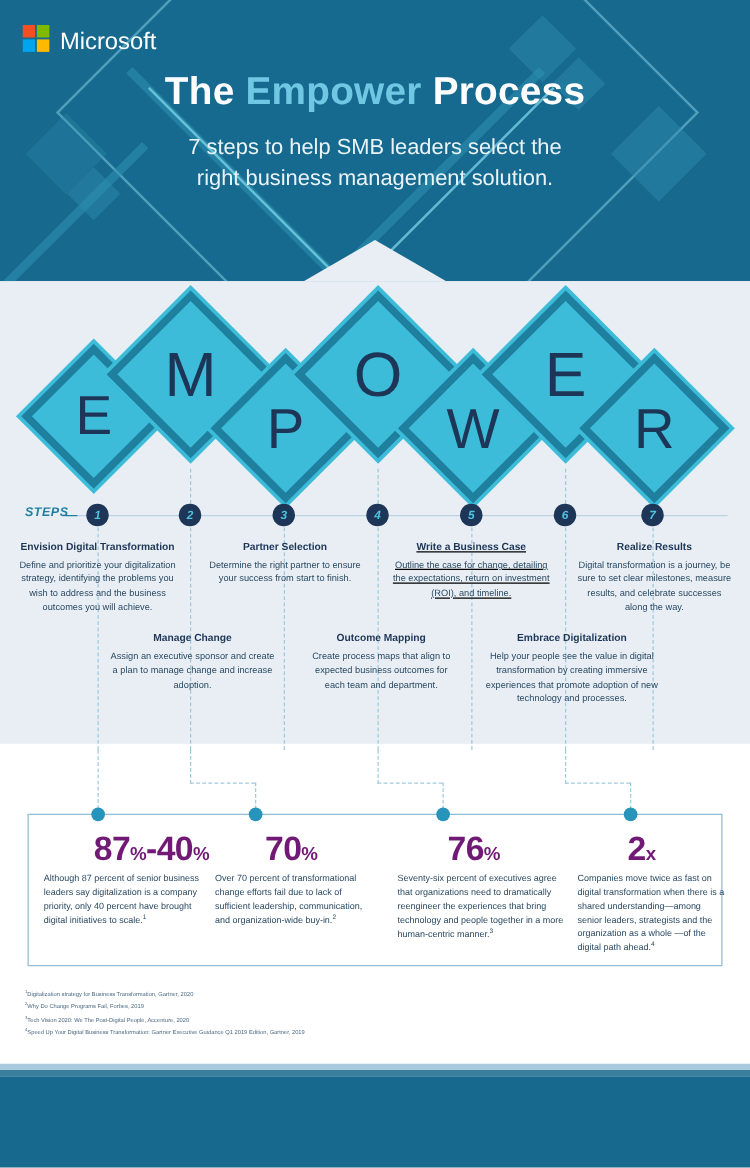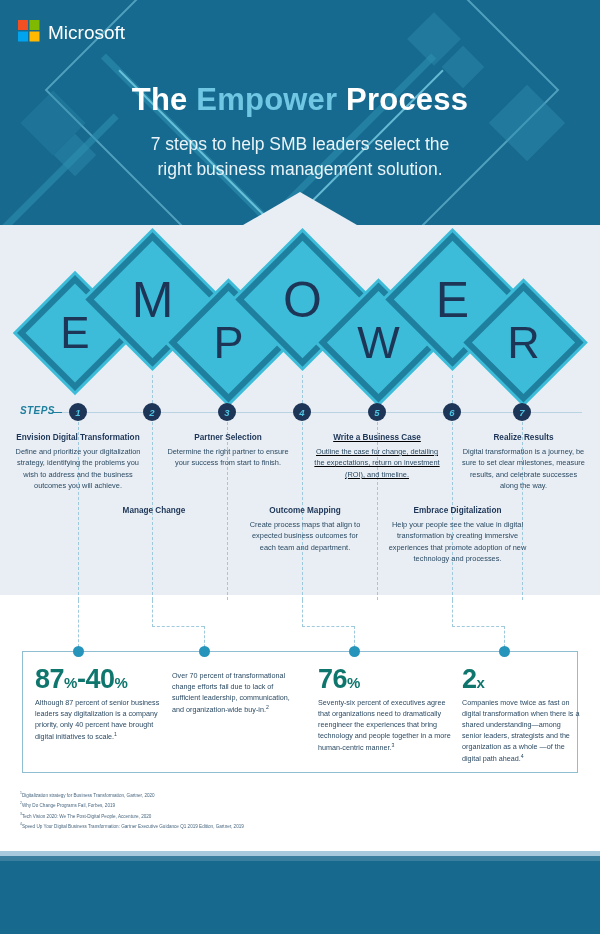--- a/index.html
+++ b/index.html
@@ -8,21 +8,21 @@
   
   .header{position:absolute;left:0;top:0;width:600px;height:225px;
     background:#17698e;overflow:hidden;}
   .hdr-deco{position:absolute;inset:0;overflow:hidden;}
   .dchev{position:absolute;border:7px solid #2e93b5;opacity:.55;transform:rotate(45deg);border-top:none;border-left:none;}
   .dchev2{position:absolute;border:2px solid #7fd6ea;opacity:.75;transform:rotate(45deg);border-top:none;border-left:none;}
   .dsq{position:absolute;transform:rotate(45deg);background:#2e8fb0;opacity:.45;}
   .bigdia{position:absolute;left:120px;top:-92px;width:360px;height:360px;transform:rotate(45deg);
      border:2px solid rgba(150,225,245,.45);background:rgba(20,110,145,.35);}
   .hdr-inner{position:relative;z-index:5;text-align:center;}
-  .title{margin:0;padding-top:82px;font-size:31px;font-weight:bold;color:#ffffff;letter-spacing:.2px;}
+  .title{margin:0;padding-top:55px;font-size:31px;font-weight:bold;color:#ffffff;letter-spacing:.2px;}
   .title .lt{color:#6fc7e4;font-weight:bold;}
   .subtitle{margin:14px auto 0;width:330px;font-size:17.5px;line-height:1.42;color:#eaf4f8;font-weight:400;}
   .notch{position:absolute;left:50%;bottom:0;transform:translateX(-50%);
      width:0;height:0;border-left:57px solid transparent;border-right:57px solid transparent;
      border-bottom:33px solid #e8eef4;z-index:6;}
 
   
   .mid{position:absolute;left:0;top:225px;width:600px;height:370px;background:#e8eef4;}
   .letter{position:absolute;width:var(--s);height:var(--s);}
   .letter .box{position:absolute;inset:0;transform:rotate(45deg);
@@ -46,21 +46,21 @@
   
   .stepbox{position:absolute;text-align:center;}
   .stepbox h3{margin:0 0 4px;font-size:8.2px;font-weight:bold;color:#1d3557;}
   .stepbox p{margin:0;font-size:7.4px;line-height:1.55;color:#2b4a63;}
 
   
   .statsbox{position:absolute;left:22px;top:651px;width:556px;height:122px;
      border:1px solid #8fbdd4;box-sizing:border-box;background:#fff;}
   .dot{position:absolute;width:11px;height:11px;border-radius:50%;background:#2794bb;top:646px;}
   .stat{position:absolute;top:666px;}
-  .stat .big{font-size:27px;font-weight:bold;color:#0f766e;line-height:1;letter-spacing:-.5px;}
+  .stat .big{font-size:27px;font-weight:bold;color:#701a75;line-height:1;letter-spacing:-.5px;margin-left:40px;}
   .stat .big .u{font-size:15px;font-weight:bold;}
   .stat p{margin:5px 0 0;font-size:7.2px;line-height:1.52;color:#2b4a63;}
   .stat p sup{font-size:5.2px;}
 
   
   .notes{position:absolute;left:20px;top:790px;width:560px;}
   .notes div{font-size:4.6px;line-height:1.95;color:#4a6880;}
   .notes div sup{font-size:3.4px;}
 
   
@@ -175,20 +175,21 @@
   <div class="snum" style="left:513px;">7</div>
 </div>
 
 <div>
   <div class="stepbox" style="left:12px;top:433px;width:132px;">
     <h3>Envision Digital Transformation</h3>
     <p>Define and prioritize your digitalization strategy, identifying the problems you wish to address and the business outcomes you will achieve.</p>
   </div>
   <div class="stepbox" style="left:88px;top:506px;width:132px;">
     <h3>Manage Change</h3>
+    <p>Assign an executive sponsor and create a plan to manage change and increase adoption.</p>
   </div>
   <div class="stepbox" style="left:163px;top:433px;width:130px;">
     <h3>Partner Selection</h3>
     <p>Determine the right partner to ensure your success from start to finish.</p>
   </div>
   <div class="stepbox" style="left:245px;top:506px;width:120px;">
     <h3>Outcome Mapping</h3>
     <p>Create process maps that align to expected business outcomes for each team and department.</p>
   </div>
   <div class="stepbox" style="left:313px;top:433px;width:128px;text-decoration:underline;">
@@ -210,20 +211,21 @@
 <div class="dot" style="left:199px;"></div>
 <div class="dot" style="left:349px;"></div>
 <div class="dot" style="left:499px;"></div>
 
 <div class="stat" style="left:35px;width:128px;">
   <div class="big"><span>87</span><span class="u">%</span><span>-40</span><span class="u">%</span></div>
   <p><span>Although 87 percent of senior business leaders say digitalization is a company priority, only 40 percent have brought digital initiatives to scale.</span><sup>1</sup></p>
 </div>
 
 <div class="stat" style="left:172px;width:128px;">
+  <div class="big"><span>70</span><span class="u">%</span></div>
   <p><span>Over 70 percent of transformational change efforts fail due to lack of sufficient leadership, communication, and organization-wide buy-in.</span><sup>2</sup></p>
 </div>
 
 <div class="stat" style="left:318px;width:134px;">
   <div class="big"><span>76</span><span class="u">%</span></div>
   <p><span>Seventy-six percent of executives agree that organizations need to dramatically reengineer the experiences that bring technology and people together in a more human-centric manner.</span><sup>3</sup></p>
 </div>
 
 <div class="stat" style="left:462px;width:118px;">
   <div class="big"><span>2</span><span class="u">x</span></div>

